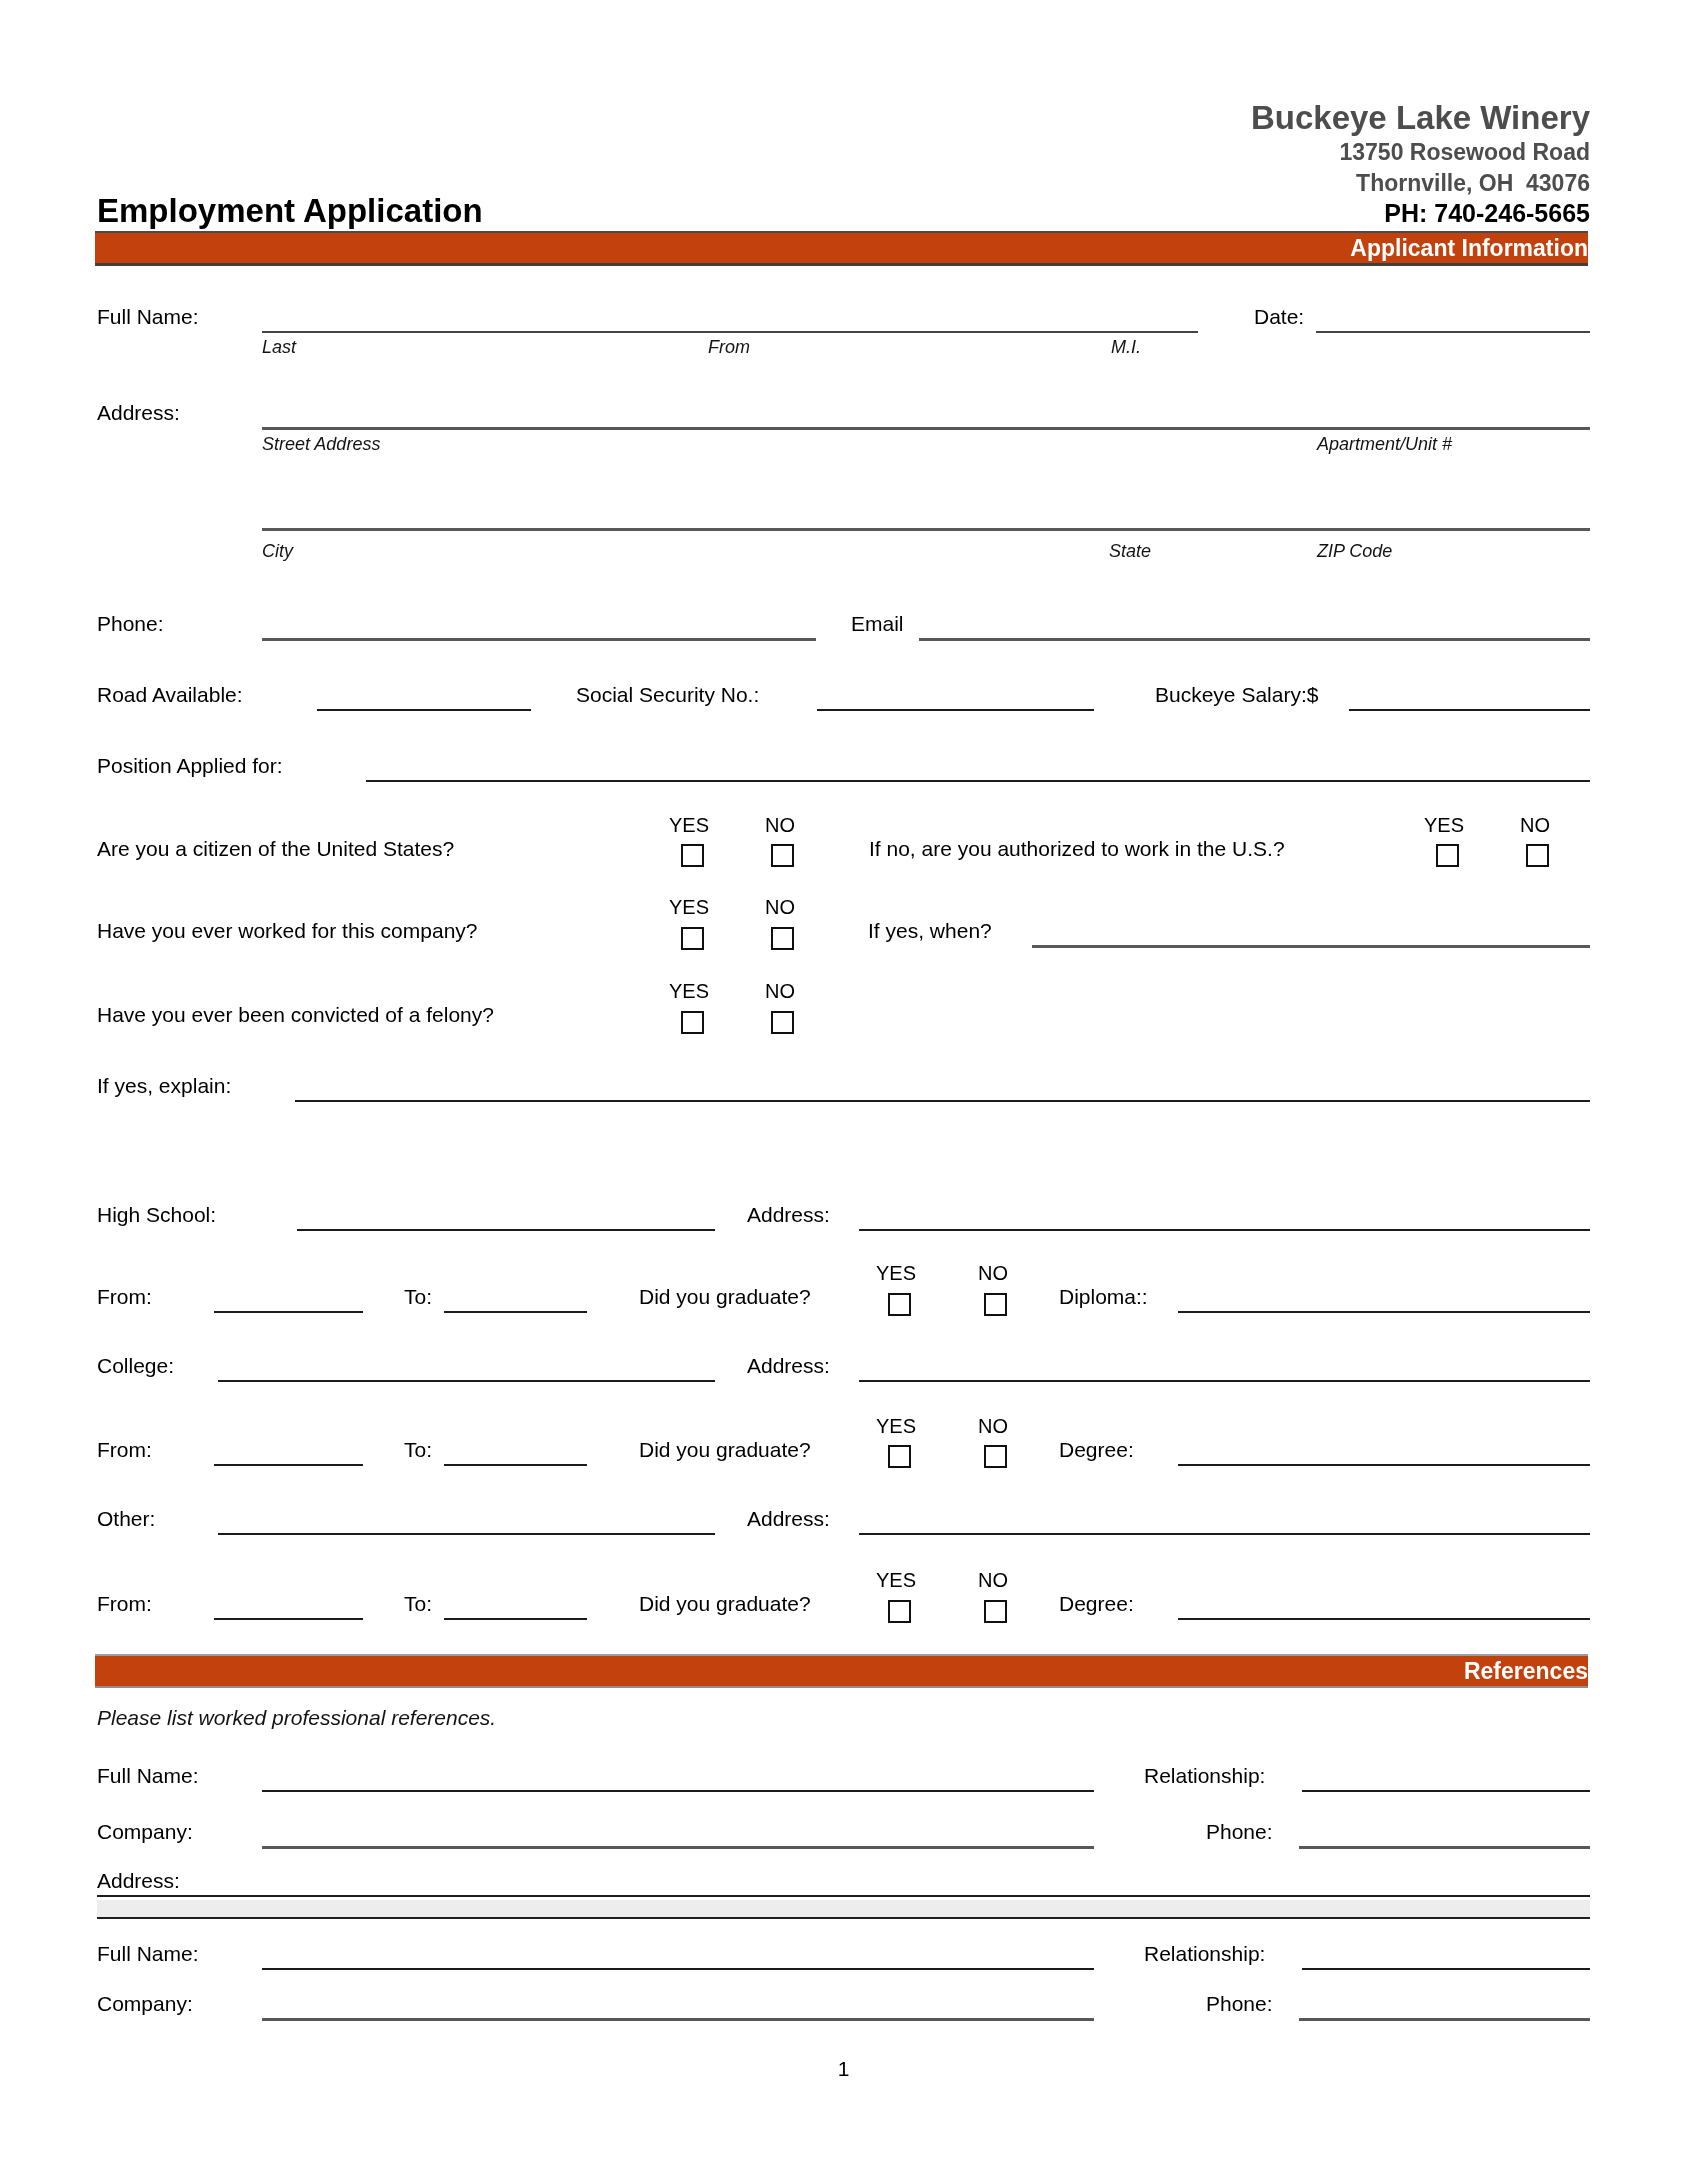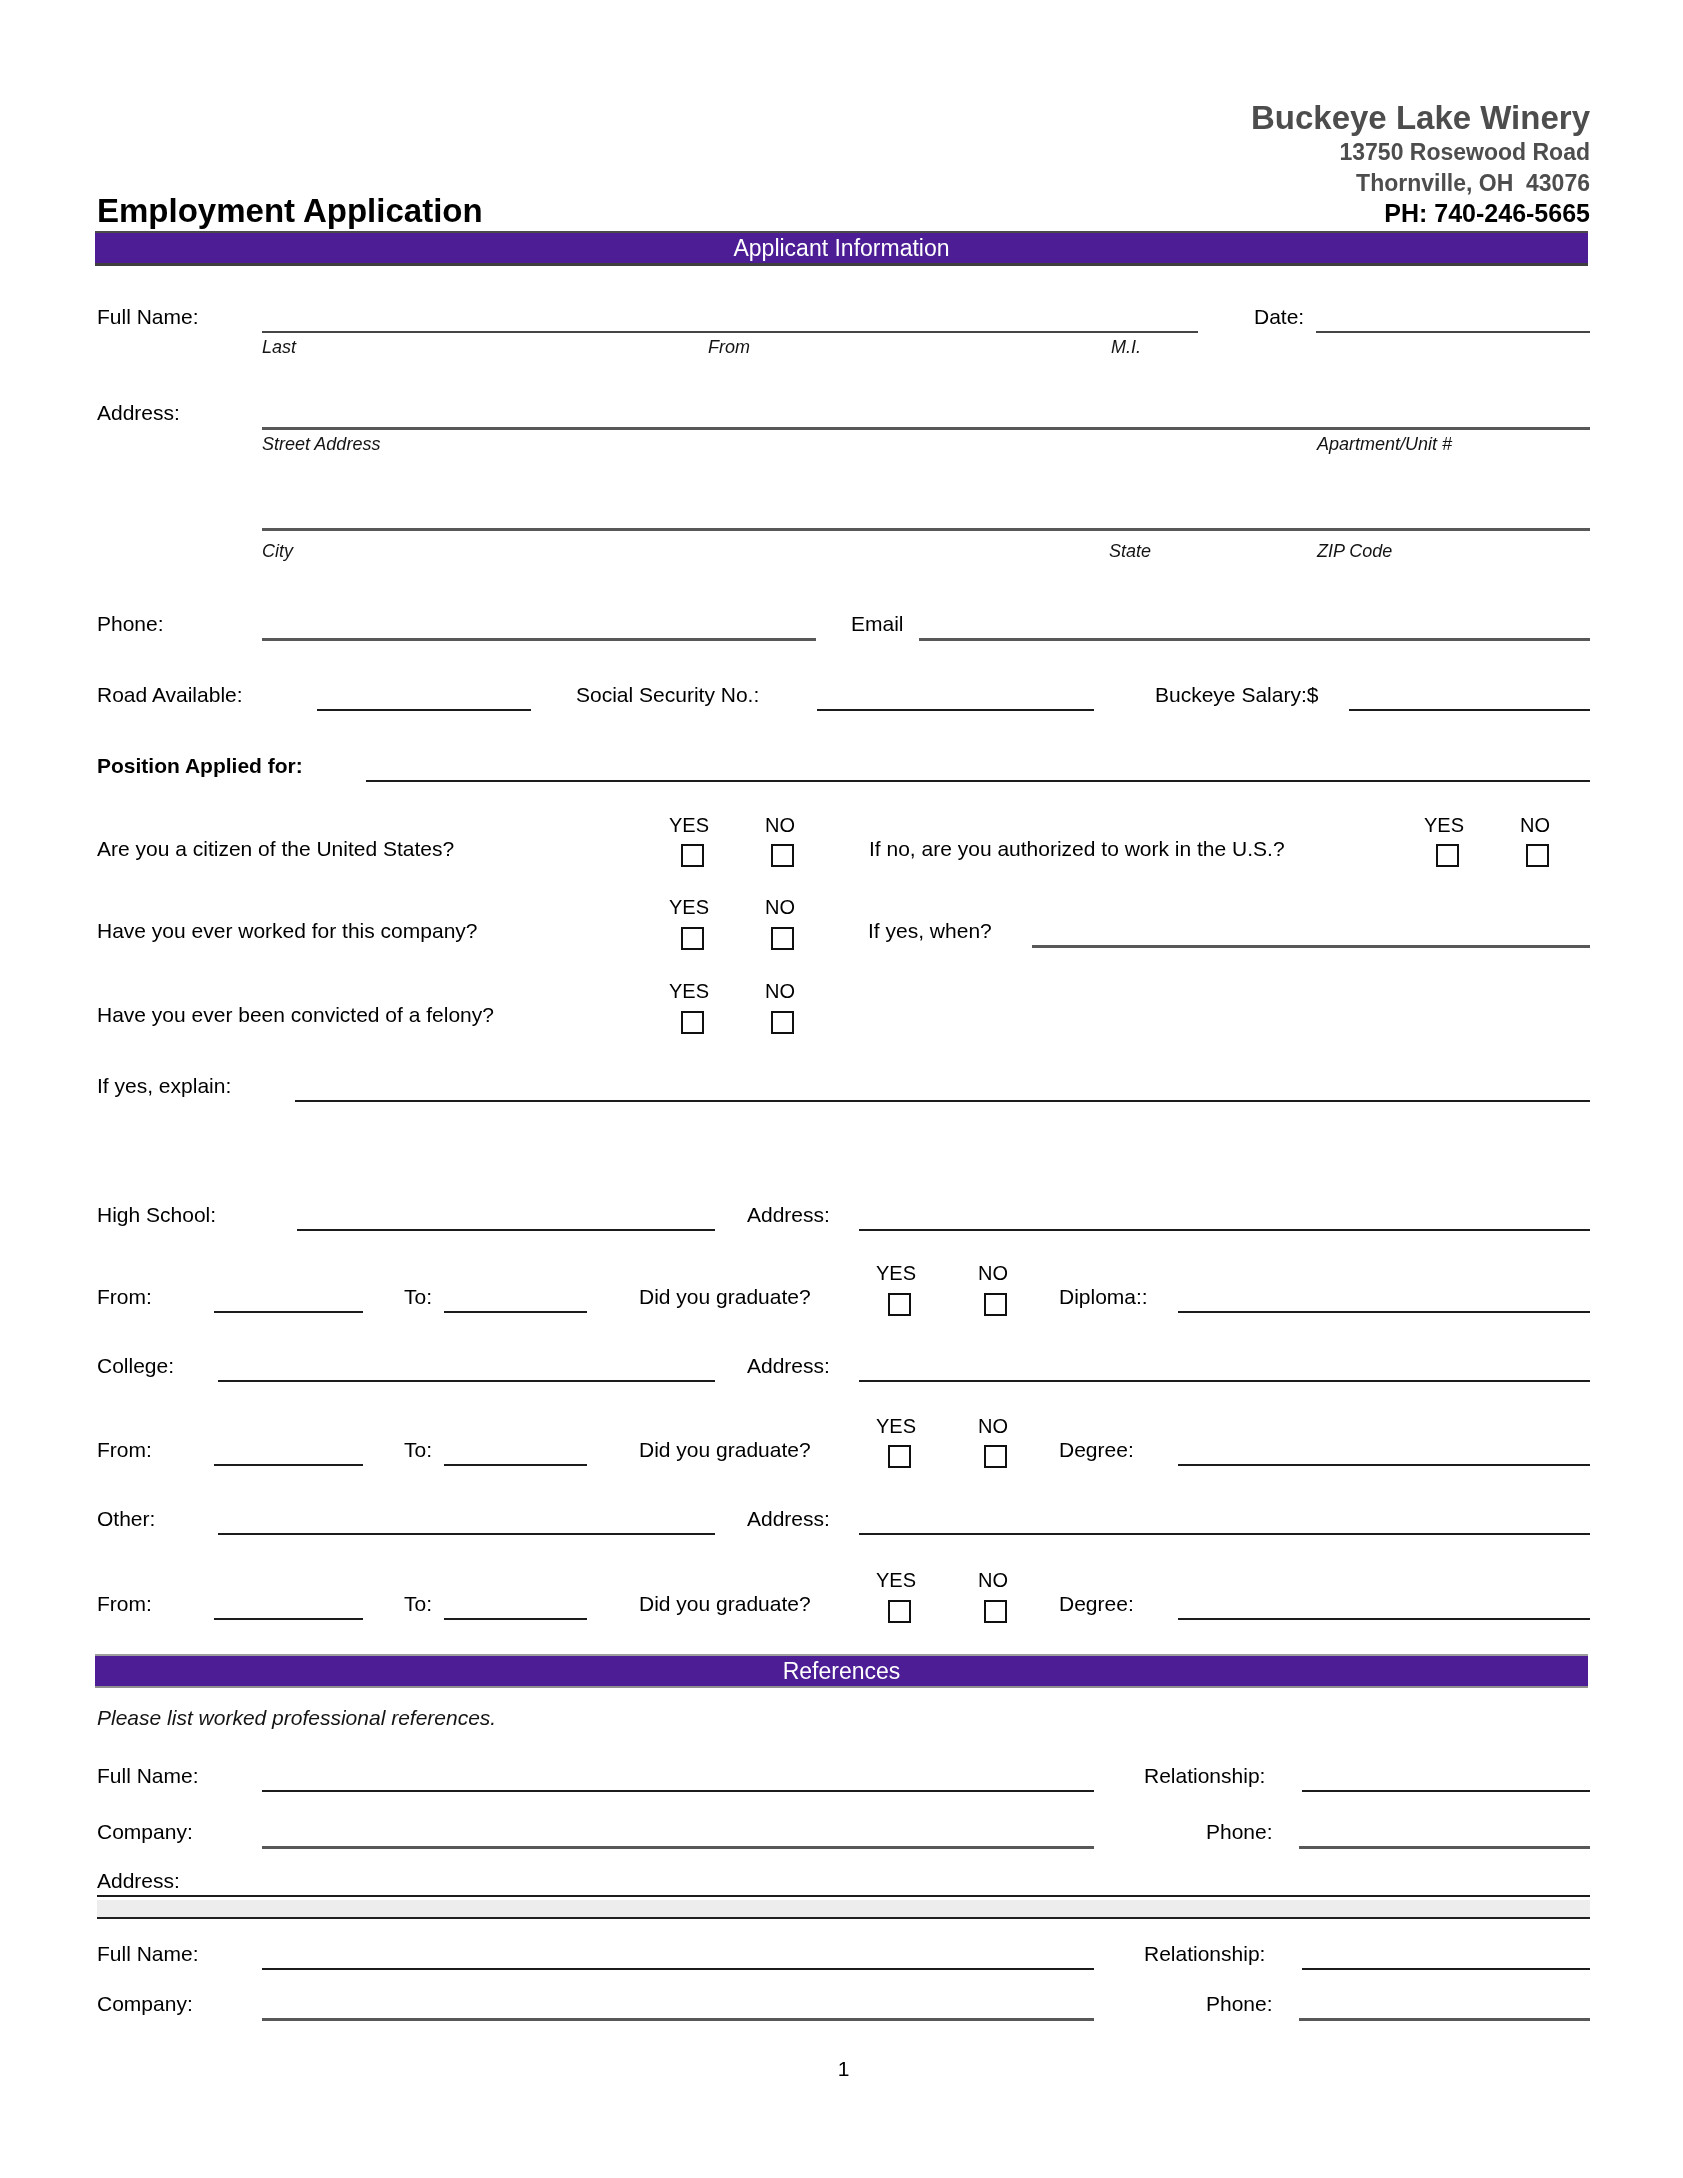--- a/index.html
+++ b/index.html
@@ -12,22 +12,22 @@
   .t { font-size:21px; line-height:1.15; }
   .b { font-weight:700; }
   .i { font-style:italic; font-size:18px; color:#141414; }
   .yn { font-size:20px; }
   .ln { border-bottom:2px solid #454545; height:28px; }
   .ln.thick { border-bottom-width:3px; border-bottom-color:#585858; }
   .ln.thin { border-bottom-width:2px; border-bottom-color:#1c1c1c; }
   .cb { width:19px; height:19px; border:2px solid #101010; background:#fff; }
   .bar {
     left:95px; width:1493px; height:30px; line-height:30px;
-    background:#4c1d95; color:#fff; font-weight:400; font-size:23px;
-    text-align:center; border-top:2px solid #9e9e9e; border-bottom:2px solid #8f8f8f;
+    background:#c2410c; color:#fff; font-weight:700; font-size:23px;
+    text-align:right; border-top:2px solid #9e9e9e; border-bottom:2px solid #8f8f8f;
   }
   .bar.first { border-top:2px solid #4a4a4a; border-bottom:3px solid #3f3f3f; }
   .gray { color:#4d4d4d; }
   .pre { white-space:pre; }
   .band { background:#ededed; border-bottom:2px solid #1f1f1f; height:17px; }
 </style>
 </head>
 <body>
 
 <div class="page">
@@ -63,21 +63,21 @@
   <div class="r t" style="top:612px; left:851px;">Email</div>
   <div class="r ln thick" style="top:610px; left:919px; width:671px;"></div>
 
   <div class="r t" style="top:683px; left:97px;">Road Available:</div>
   <div class="r ln thin" style="top:681px; left:317px; width:214px;"></div>
   <div class="r t" style="top:683px; left:576px;">Social Security No.:</div>
   <div class="r ln thin" style="top:681px; left:817px; width:277px;"></div>
   <div class="r t" style="top:683px; left:1155px;">Buckeye Salary:$</div>
   <div class="r ln thin" style="top:681px; left:1349px; width:241px;"></div>
 
-  <div class="r t" style="top:754px; left:97px;font-weight:bold;">Position Applied for:</div>
+  <div class="r t" style="top:754px; left:97px;">Position Applied for:</div>
   <div class="r ln thin" style="top:752px; left:366px; width:1224px;"></div>
 
   <div class="r yn" style="top:814px; left:669px;">YES</div>
   <div class="r yn" style="top:814px; left:765px;">NO</div>
   <div class="r yn" style="top:814px; left:1424px;">YES</div>
   <div class="r yn" style="top:814px; left:1520px;">NO</div>
   <div class="r t" style="top:837px; left:97px;">Are you a citizen of the United States?</div>
   <div class="r cb" style="top:844px; left:681px;"></div>
   <div class="r cb" style="top:844px; left:771px;"></div>
   <div class="r t" style="top:837px; left:869px;">If no, are you authorized to work in the U.S.?</div>

